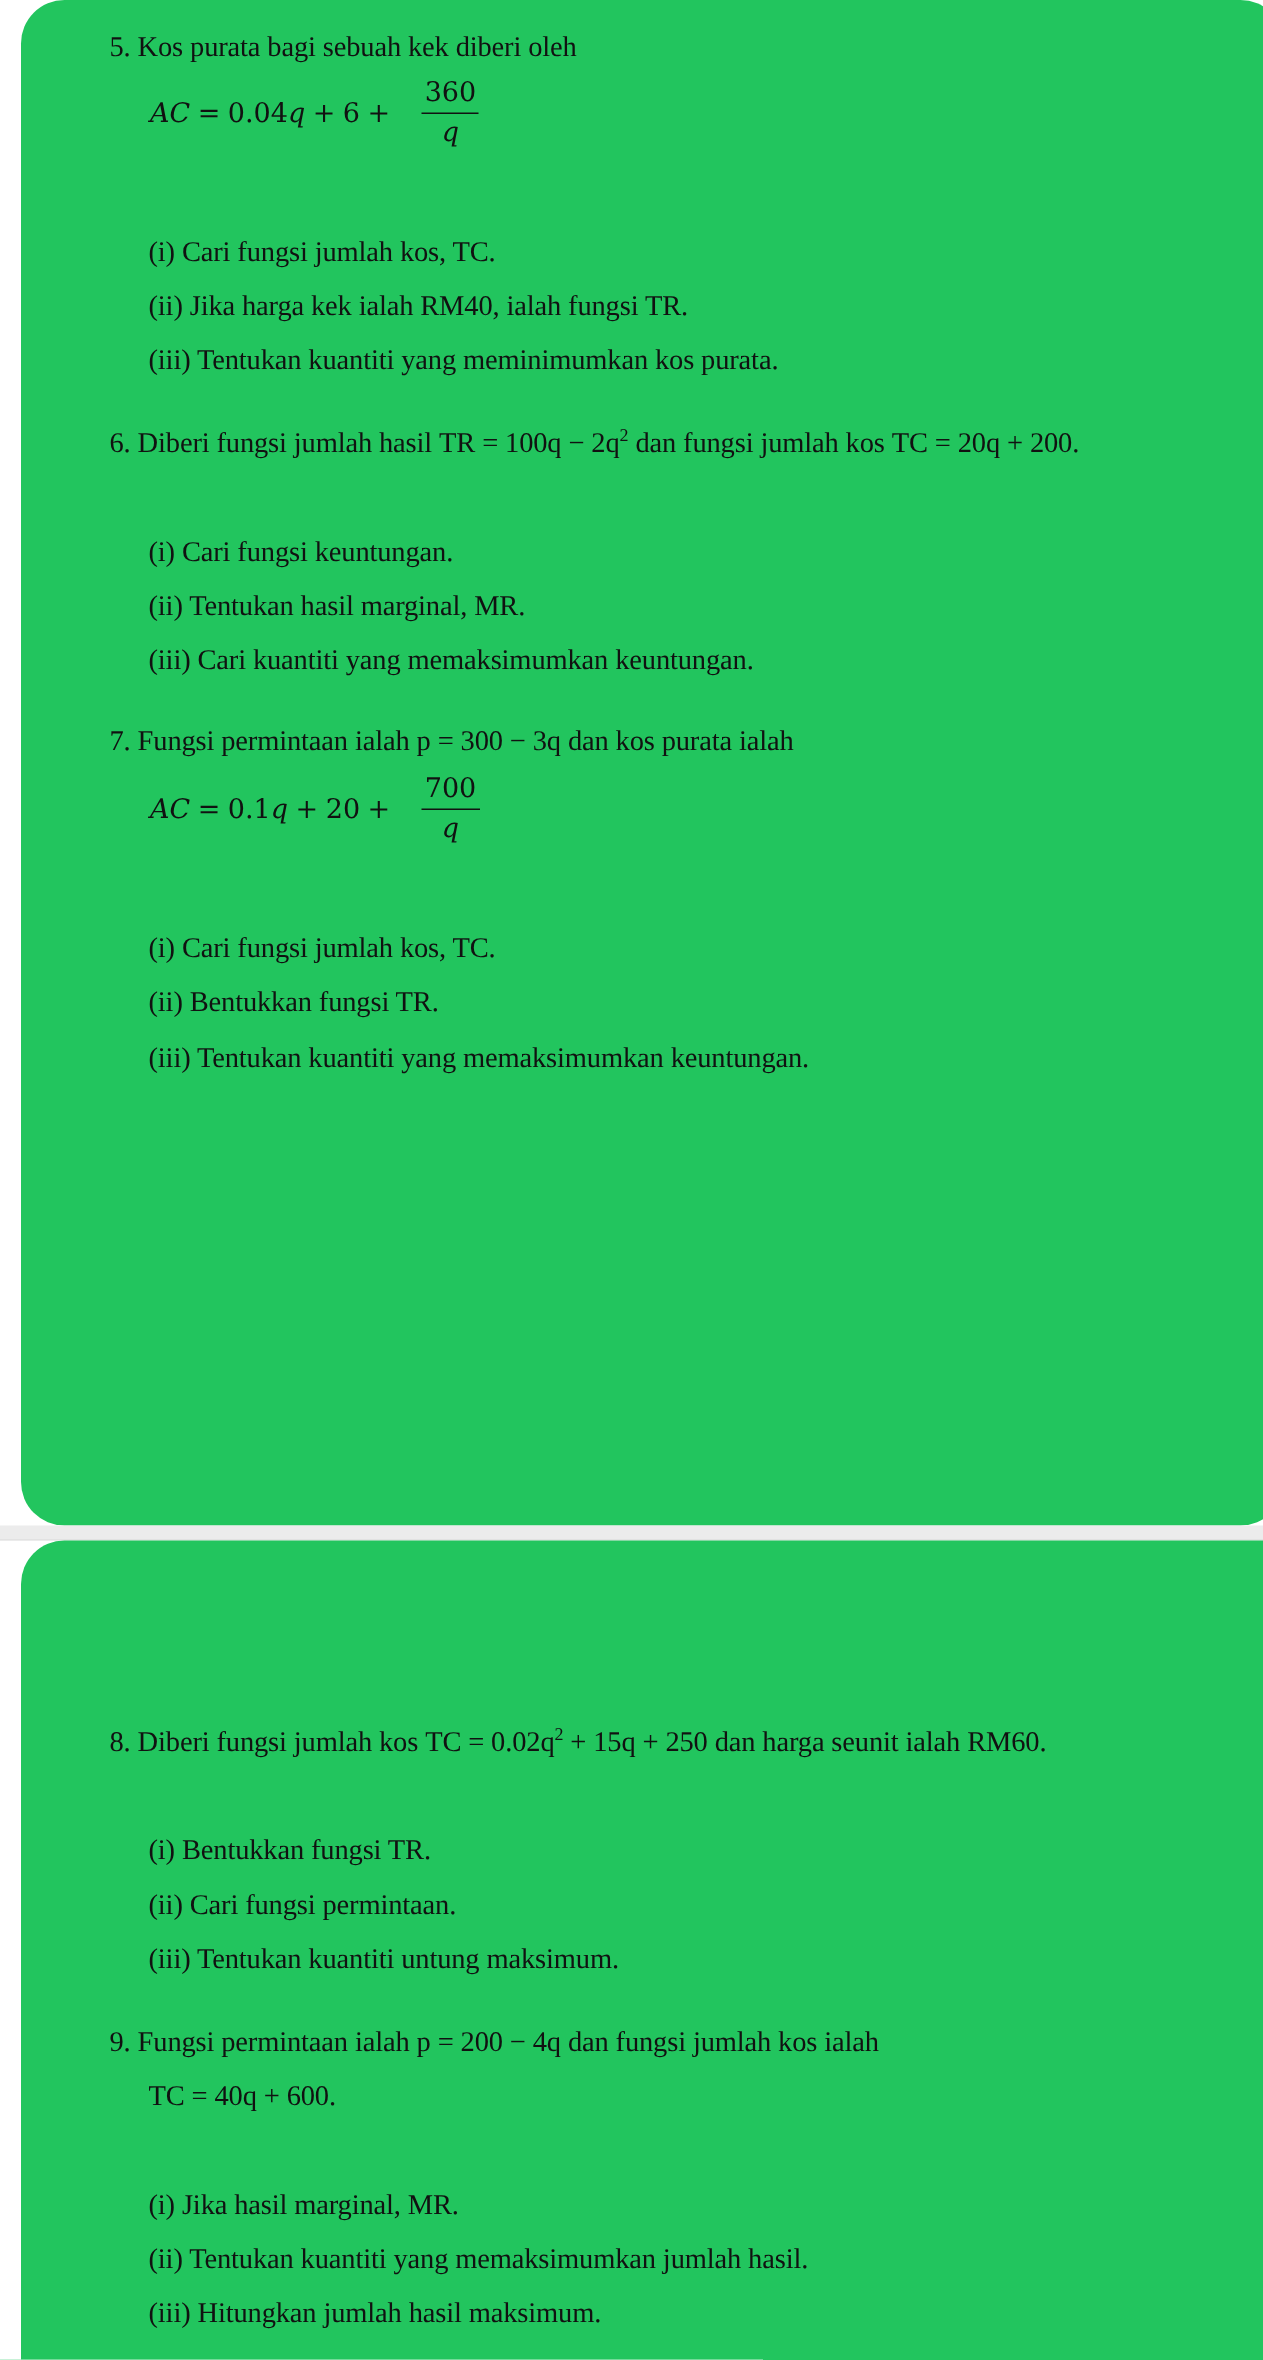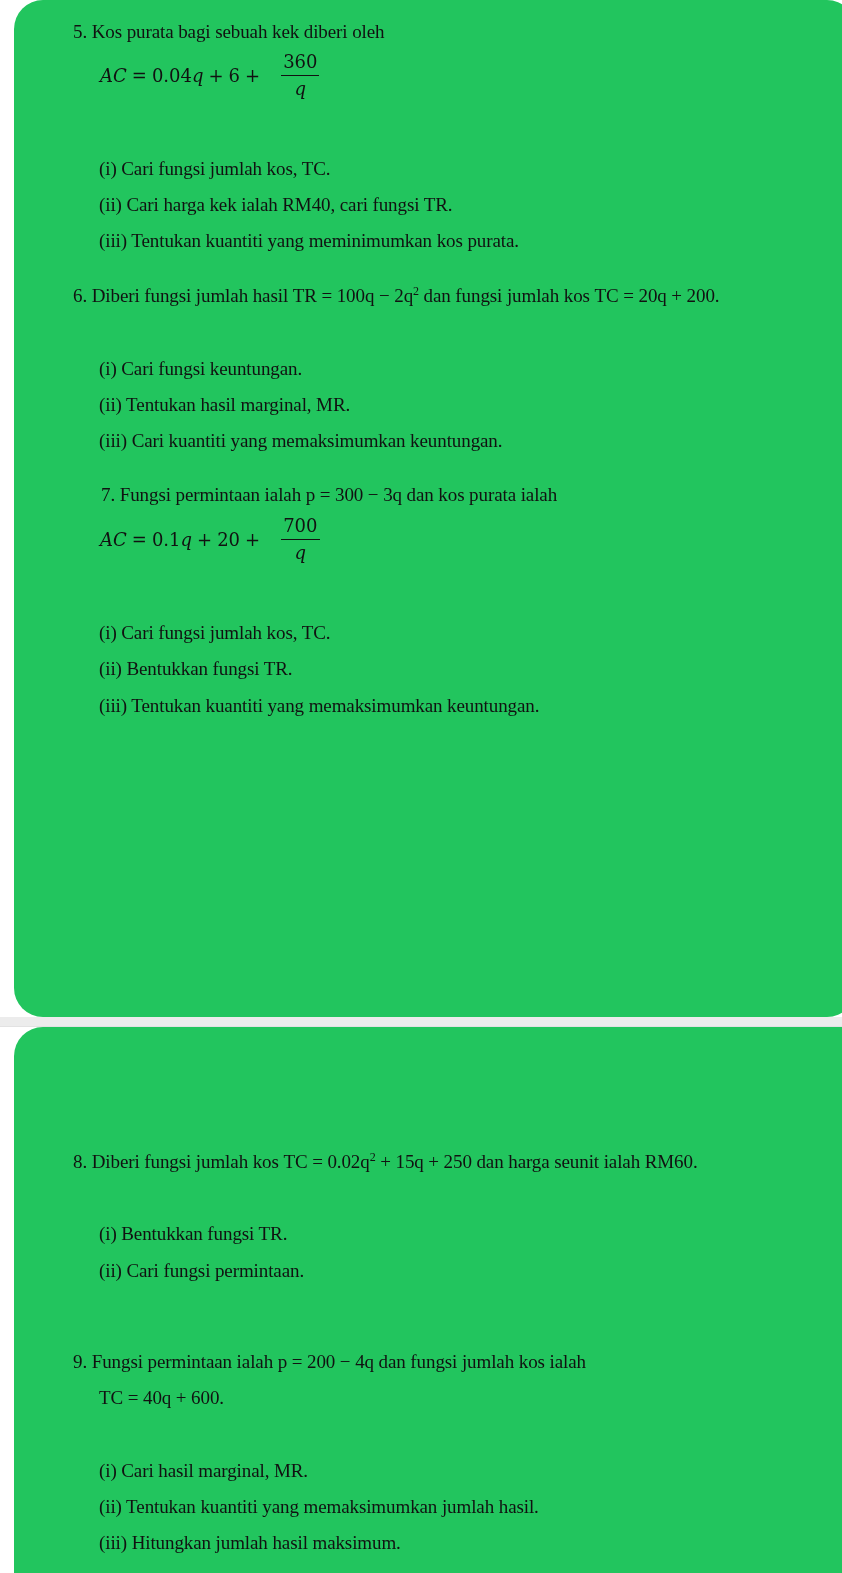--- a/index.html
+++ b/index.html
@@ -89,32 +89,32 @@
       <span class="var">q</span>
     <span class="op">+</span>
     <span>6</span>
     <span class="op">+</span>
     <span class="frac">
       <span class="num">360</span>
       <span class="den">q</span>
     </span>
   </div>
   <div class="line sub" style="top:158px;">(i) Cari fungsi jumlah kos, TC.</div>
-  <div class="line sub" style="top:194px;">(ii) Cari harga kek ialah RM40, cari fungsi TR.</div>
+  <div class="line sub" style="top:194px;">(ii) Jika harga kek ialah RM40, ialah fungsi TR.</div>
   <div class="line sub" style="top:230px;">(iii) Tentukan kuantiti yang meminimumkan kos purata.</div>
 
   <div class="line stem" style="top:285px;">
     <span>6.</span>
     <span>Diberi fungsi jumlah hasil </span><span class="m">TR = 100q − 2q</span><span class="sup">2</span><span> dan fungsi jumlah kos </span><span class="m">TC = 20q + 200.</span>
   </div>
   <div class="line sub" style="top:358px;">(i) Cari fungsi keuntungan.</div>
   <div class="line sub" style="top:394px;">(ii) Tentukan hasil marginal, MR.</div>
   <div class="line sub" style="top:430px;">(iii) Cari kuantiti yang memaksimumkan keuntungan.</div>
 
-  <div class="line stem" style="top:484px;margin-left:28px;">
+  <div class="line stem" style="top:484px;">
     <span>7.</span>
     <span>Fungsi permintaan ialah </span><span class="m">p = 300 − 3q</span><span> dan kos purata ialah</span>
   </div>
   <div class="eq" style="top:516px;">
     <span class="var">AC</span>
     <span class="op">=</span>
     <span>0.1</span>
       <span class="var">q</span>
     <span class="op">+</span>
     <span>20</span>
@@ -132,22 +132,23 @@
 <div class="separator"></div>
 
 <div class="page" style="top:1027px;height:656px;padding-left:26px;">
 
   <div class="line stem" style="top:124px;">
     <span>8.</span>
     <span>Diberi fungsi jumlah kos </span><span class="m">TC = 0.02q</span><span class="sup">2</span><span class="m"> + 15q + 250</span><span> dan harga seunit ialah RM60.</span>
   </div>
   <div class="line sub" style="top:196px;">(i) Bentukkan fungsi TR.</div>
   <div class="line sub" style="top:233px;">(ii) Cari fungsi permintaan.</div>
+  <div class="line sub" style="top:269px;">(iii) Tentukan kuantiti untung maksimum.</div>
 
   <div class="line stem" style="top:324px;">
     <span>9.</span>
     <span>Fungsi permintaan ialah </span><span class="m">p = 200 − 4q</span><span> dan fungsi jumlah kos ialah</span>
   </div>
   <div class="line sub" style="top:360px;">TC = 40q + 600.</div>
-  <div class="line sub" style="top:433px;">(i) Cari hasil marginal, MR.</div>
+  <div class="line sub" style="top:433px;">(i) Jika hasil marginal, MR.</div>
   <div class="line sub" style="top:505px;">(iii) Hitungkan jumlah hasil maksimum.</div>
   <div class="line sub" style="top:469px;">(ii) Tentukan kuantiti yang memaksimumkan jumlah hasil.</div>
 </div>
 
 </body></html>

